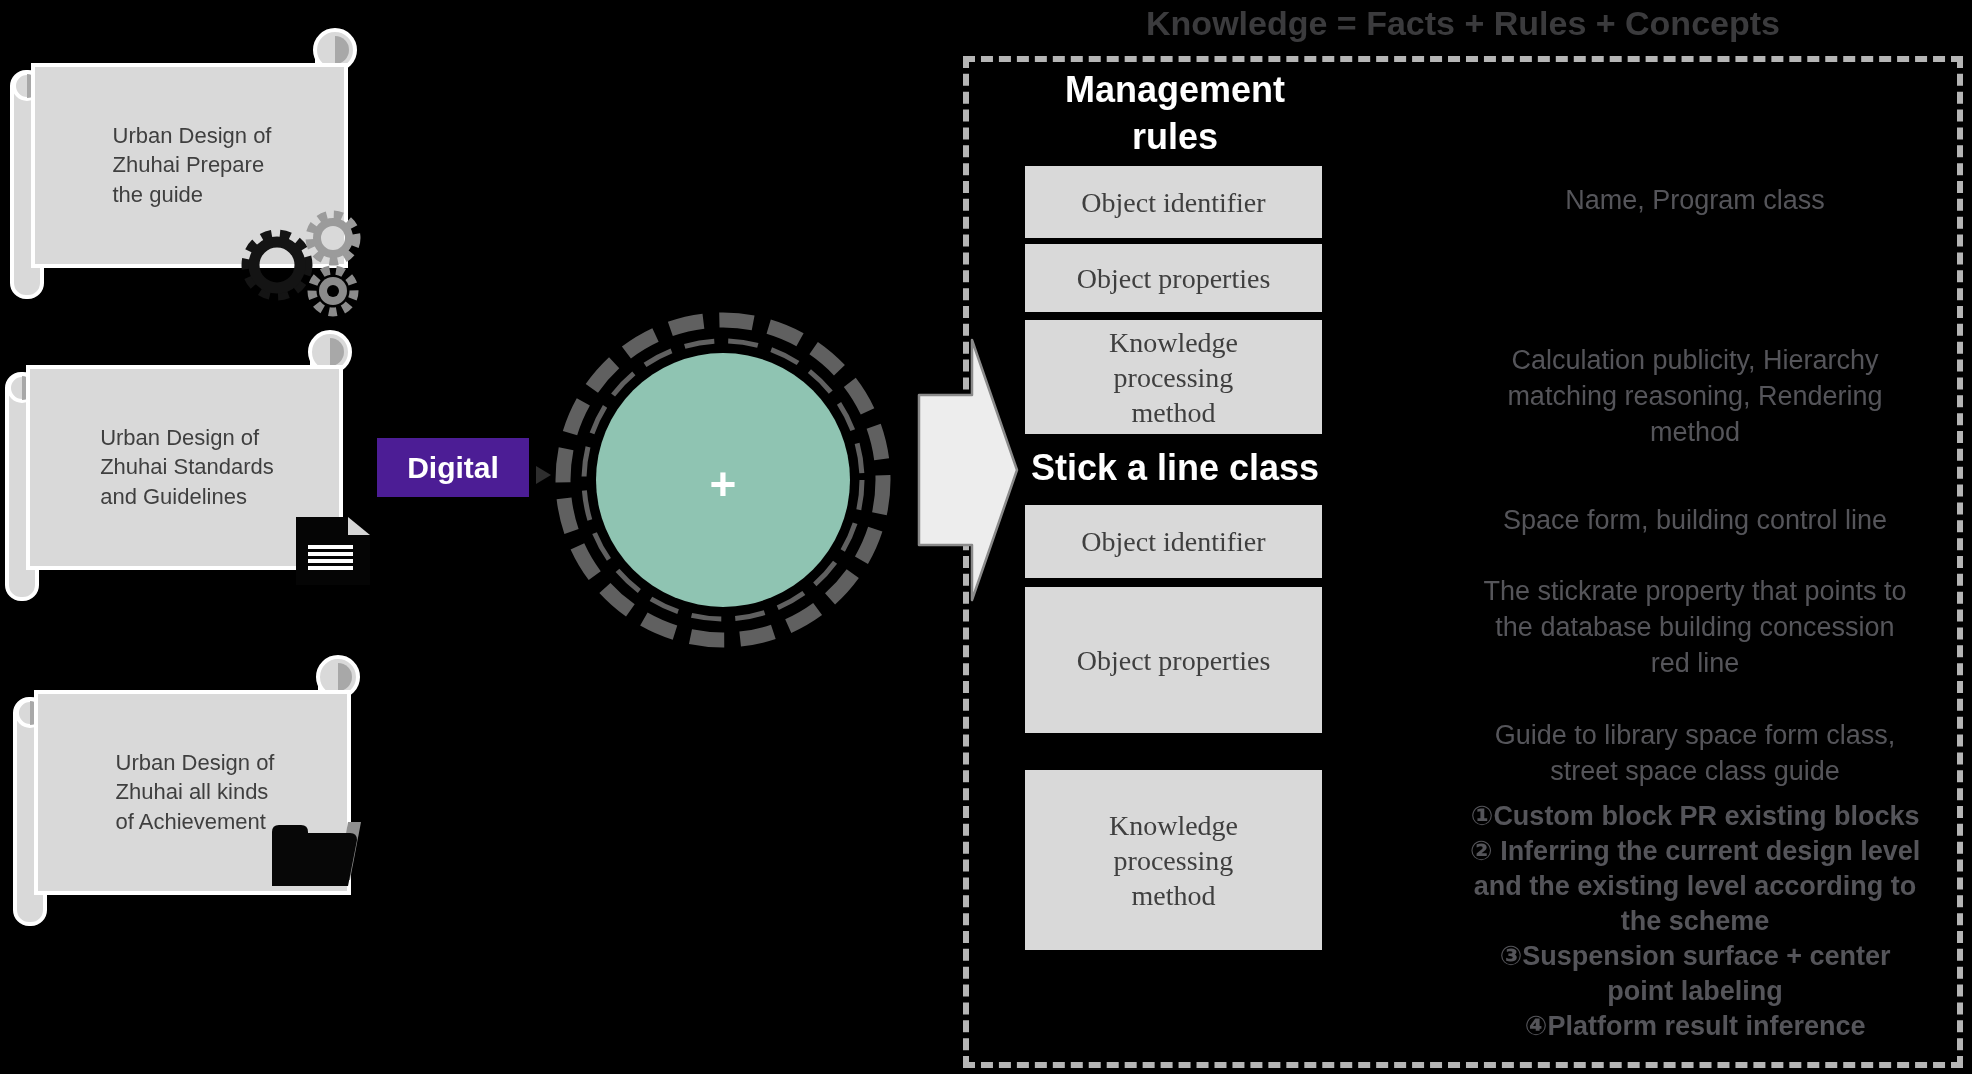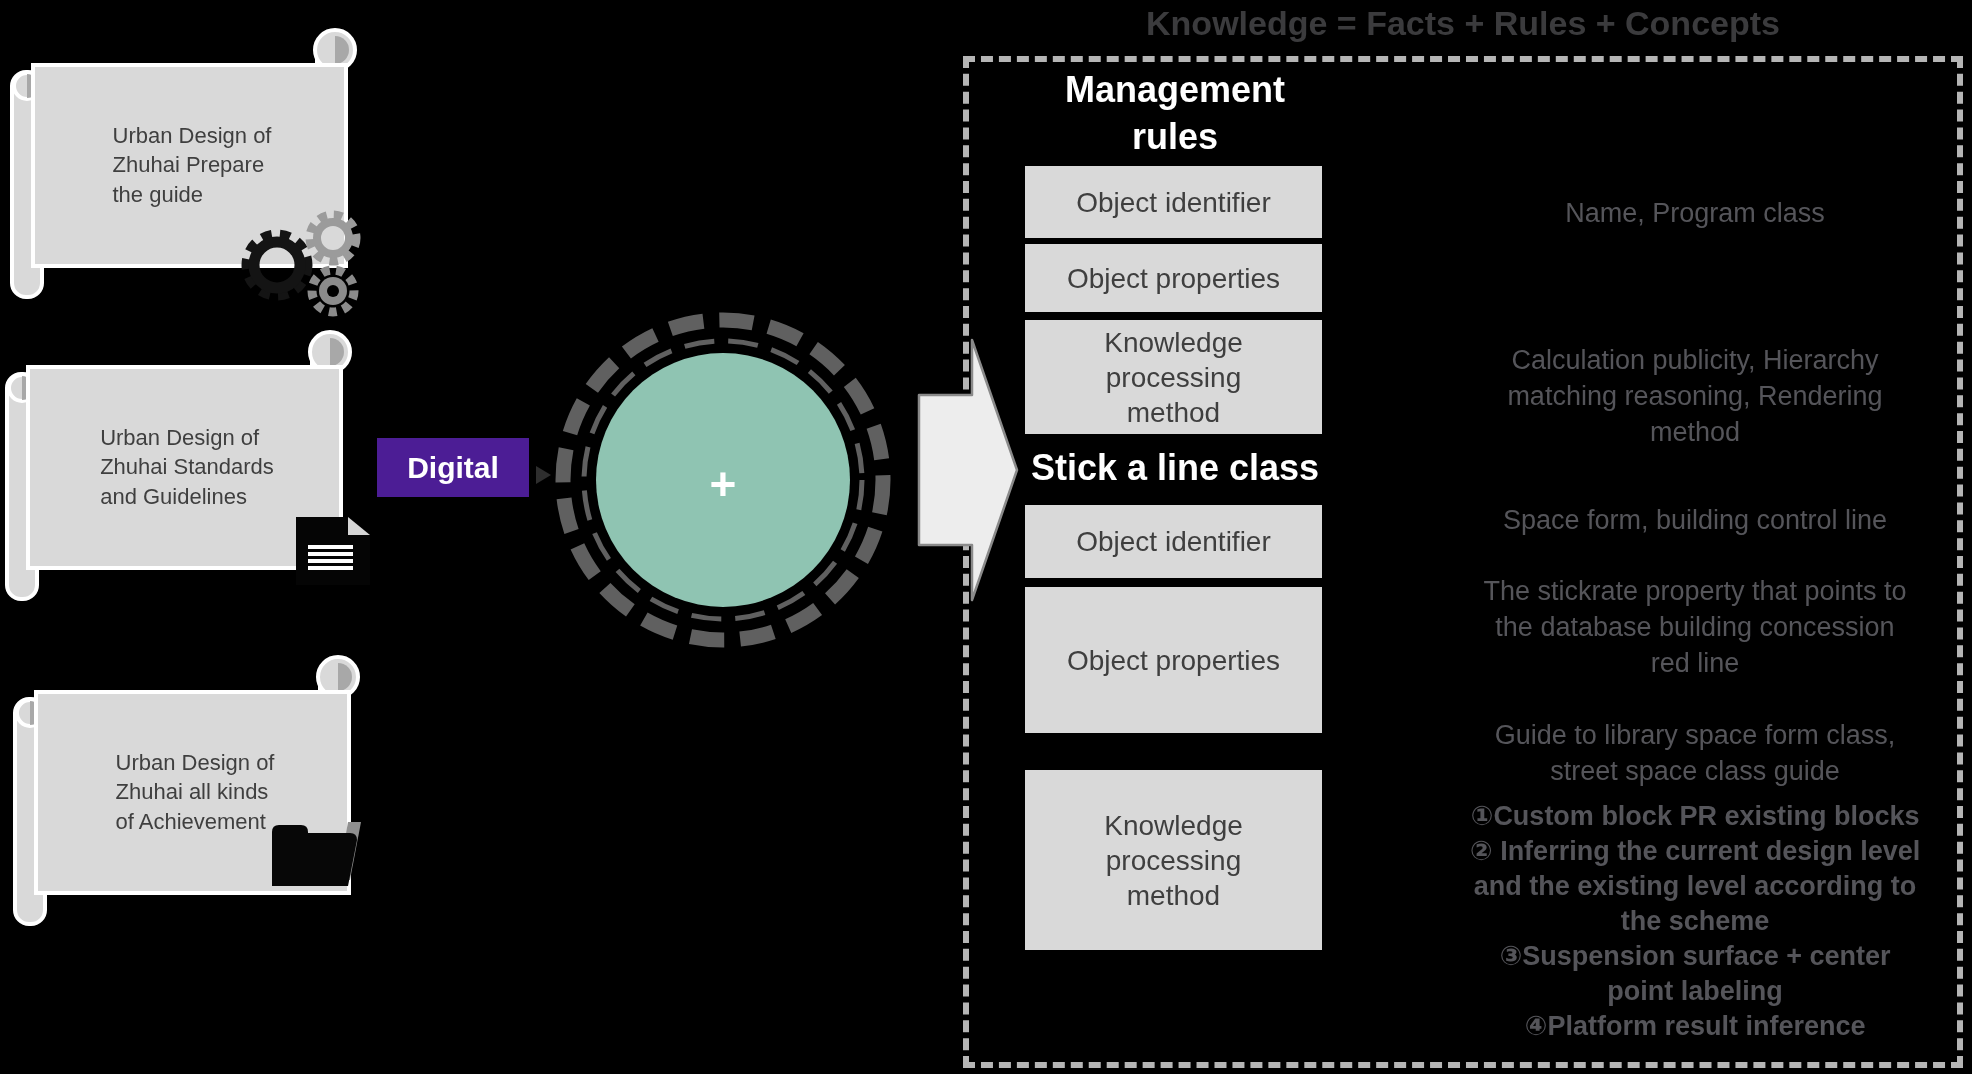--- a/index.html
+++ b/index.html
@@ -58,21 +58,21 @@
     left:963px;top:56px;width:1000px;height:1012px;box-sizing:border-box;
     border:6px dashed #b5b5b5;z-index:1;
   }
   .panel-heading{
     left:26px;width:360px;text-align:center;color:#fff;
     font-size:36px;font-weight:700;line-height:47px;
   }
   .kbox{
     left:56px;width:297px;background:#d9d9d9;
     display:flex;align-items:center;justify-content:center;text-align:center;
-    color:#3f3f3f;font-size:28px;line-height:1.25;
+    color:#3f3f3f;font-size:28px;line-height:1.25;font-family:Liberation Serif, serif;
   }
   .desc{
     left:491px;width:470px;text-align:center;color:#55555a;
     font-size:27px;line-height:36px;
   }
   .desc.tight{line-height:35px;font-weight:bold;}
 </style>
 </head>
 <body>
 
@@ -195,21 +195,21 @@
   </div>
   <div class="abs kbox" style="top:525px;height:146px;">
     <span class="pre">Object properties</span>
   </div>
   <div class="abs kbox" style="top:708px;height:180px;">
     <span class="pre">Knowledge
 processing
 method</span>
   </div>
 
-  <div class="abs desc pre" style="top:133px;">Name, Program class</div>
+  <div class="abs desc pre" style="top:120px;">Name, Program class</div>
   <div class="abs desc pre" style="top:280px;">Calculation publicity, Hierarchy
 matching reasoning, Rendering
 method</div>
   <div class="abs desc pre" style="top:511px;">The stickrate property that points to
 the database building concession
 red line</div>
   <div class="abs desc pre" style="top:440px;">Space form, building control line</div>
   <div class="abs desc pre" style="top:655px;">Guide to library space form class,
 street space class guide</div>
   <div class="abs desc pre tight" style="top:737px;">①Custom block PR existing blocks

